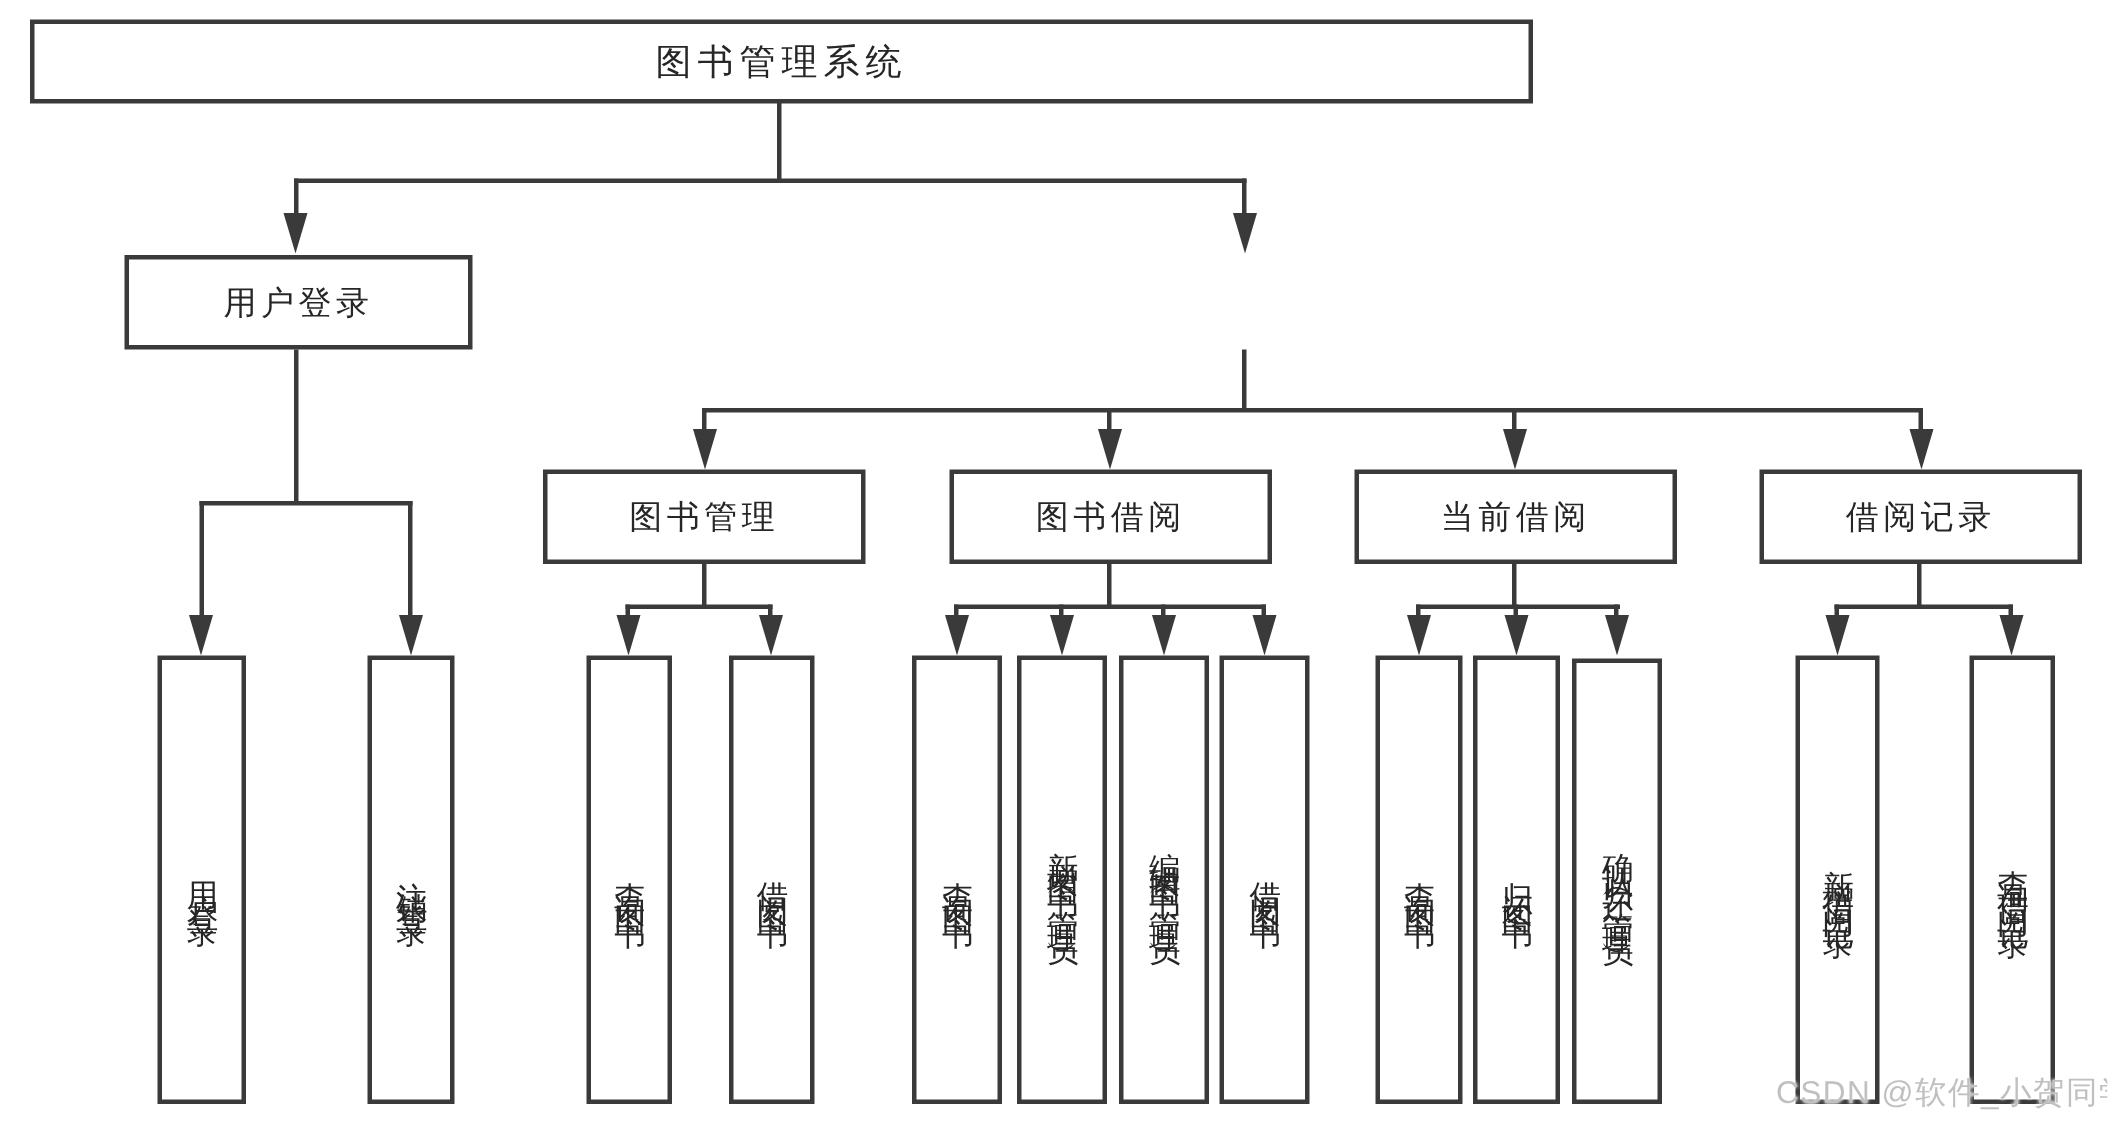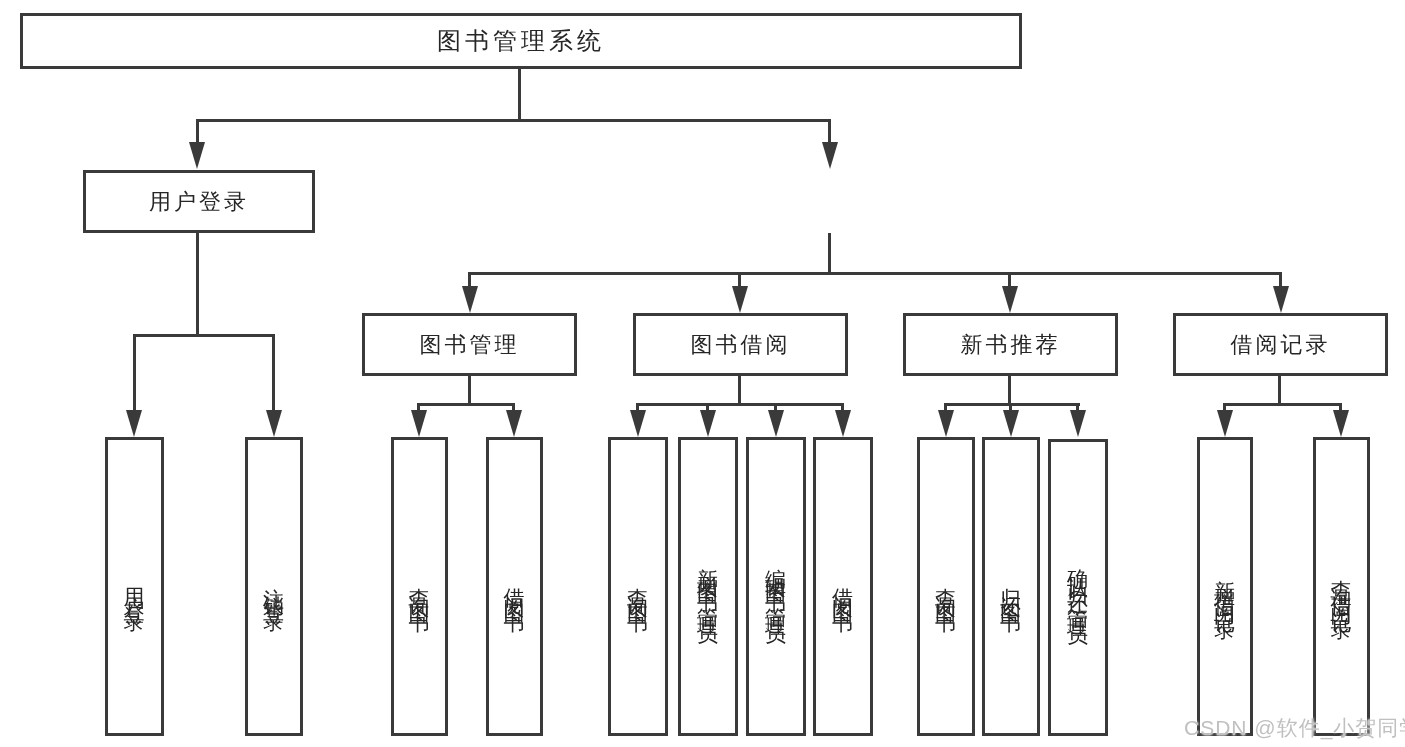--- a/index.html
+++ b/index.html
@@ -93,21 +93,21 @@
   <div class="arr" style="left:1002px;top:286px;"></div>
   <div class="arr" style="left:1273px;top:286px;"></div>
 
   <div class="box" style="left:362px;top:313px;width:215px;height:63px;">
     <span>图书管理</span>
   </div>
   <div class="box" style="left:633px;top:313px;width:215px;height:63px;">
     <span>图书借阅</span>
   </div>
   <div class="box" style="left:903px;top:313px;width:215px;height:63px;">
-    <span>新书推荐</span>
+    <span>当前借阅</span>
   </div>
   <div class="box" style="left:1173px;top:313px;width:215px;height:63px;">
     <span>借阅记录</span>
   </div>
 
   <div class="vl" style="left:468px;top:376px;height:29px;"></div>
   <div class="hl" style="left:417px;top:403px;width:98px;"></div>
   <div class="vl" style="left:417px;top:403px;height:10px;"></div>
   <div class="vl" style="left:512px;top:403px;height:10px;"></div>
   <div class="arr" style="left:411px;top:410px;"></div>

